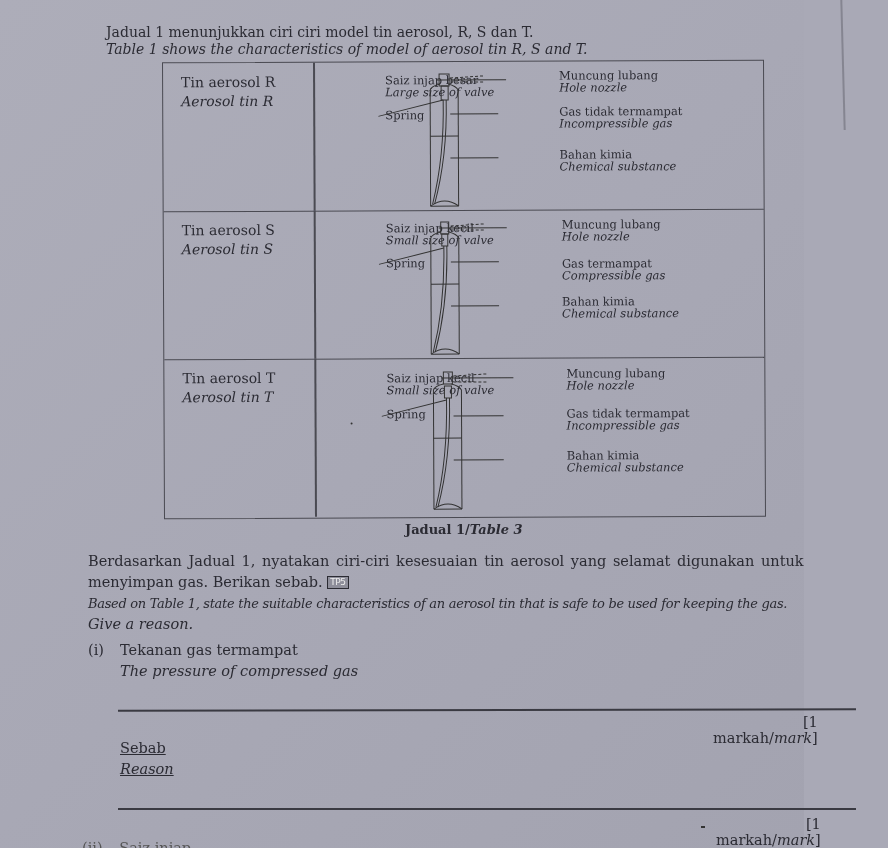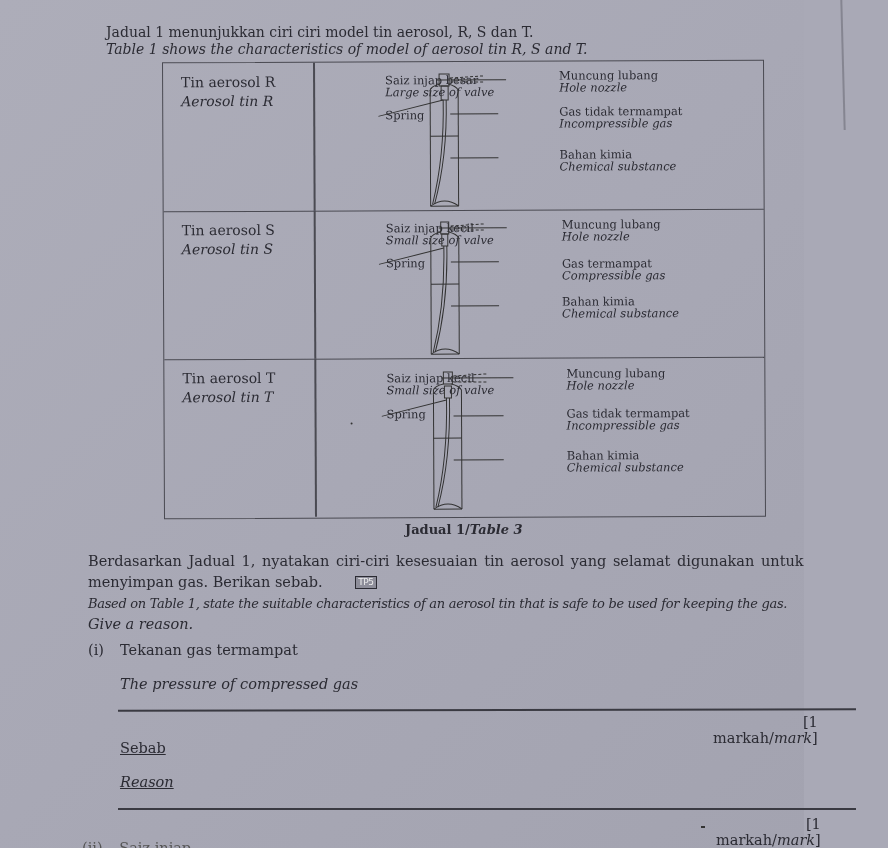--- a/index.html
+++ b/index.html
@@ -16,26 +16,26 @@
   .row .name{position:absolute;left:12px;top:10px;font-size:14px;line-height:19px;margin-left:6px;}
   .row .name .en{font-style:italic;}
   .vdiv{position:absolute;left:150px;top:0;width:1.5px;height:100%;background:#4a4a52;}
   .lbl{position:absolute;font-size:11.5px;line-height:12px;white-space:nowrap;}
   .lbl .en{font-style:italic;display:block;}
   .can{position:absolute;}
   .caption{position:absolute;left:405px;top:522px;font-size:13px;font-weight:bold;}
   .caption i{font-weight:bold;}
   .q{position:absolute;left:88px;font-size:14.5px;line-height:21px;width:760px;}
   .q .en{font-style:italic;}
-  .badge{display:inline-block;font-size:9px;line-height:11px;padding:0 2px;border:1px solid #2b2b33;background:#8e8e9a;color:#eee;font-family:"DejaVu Sans",sans-serif;vertical-align:2px;letter-spacing:-0.5px;margin-left:28px;}
+  .badge{display:inline-block;font-size:9px;line-height:11px;padding:0 2px;border:1px solid #2b2b33;background:#8e8e9a;color:#eee;font-family:"DejaVu Sans",sans-serif;vertical-align:2px;letter-spacing:-0.5px;}
   .ansline{position:absolute;height:1.5px;background:#3a3a42;}
   .mark{position:absolute;font-size:14.5px;text-align:right;}
   .mark i{font-style:italic;}
   .sub{position:absolute;font-size:14.5px;line-height:21px;}
-  .sub .en{font-style:italic;margin-top:13px;}
+  .sub .en{font-style:italic;}
 </style>
 </head>
 <body>
 
 <div class="page">
   <div class="edge"></div>
 
   <div class="intro">
     <div>Jadual 1 menunjukkan ciri ciri model tin aerosol, R, S dan T.</div>
     <div class="en">Table 1 shows the characteristics of model of aerosol tin R, S and T.</div>

